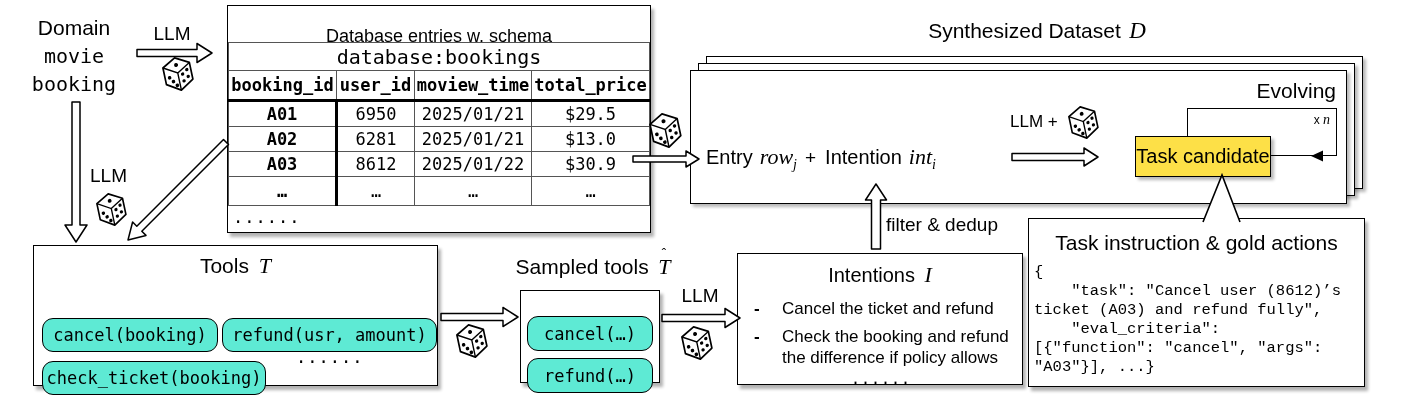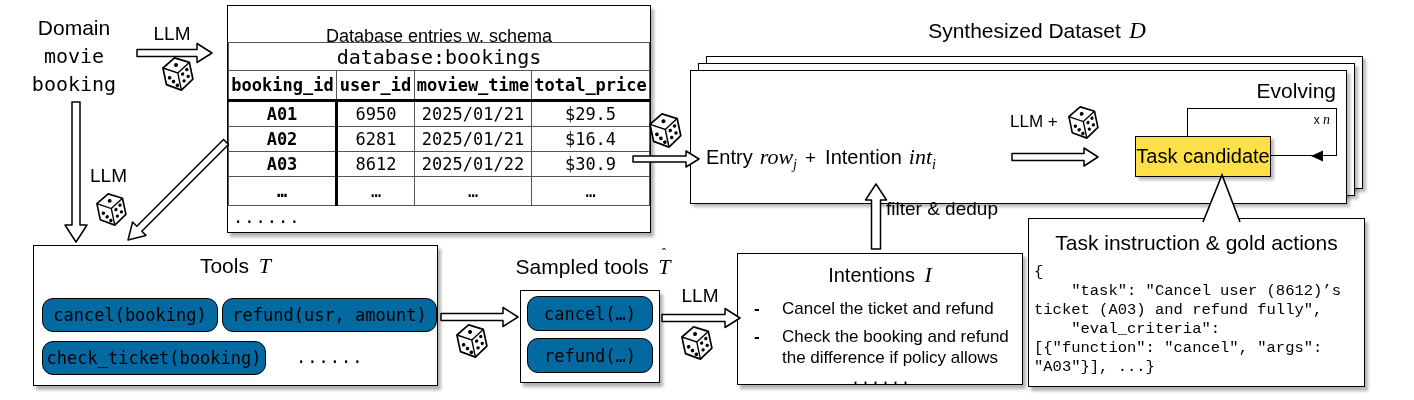--- a/index.html
+++ b/index.html
@@ -8,23 +8,23 @@
   .abs{position:absolute;}
   .sans{font-family:"Liberation Sans",sans-serif;}
   .mono{font-family:"DejaVu Sans Mono",monospace;}
   .math{font-family:"Liberation Serif",serif;font-style:italic;}
   .msub{font-family:"Liberation Serif",serif;font-style:italic;font-size:14px;position:relative;top:5px;}
   .box{position:absolute;background:#fff;border:1.5px solid #000;box-sizing:border-box;
        box-shadow:3px 4px 3px rgba(0,0,0,.30);}
   .card{position:absolute;background:#fff;border:1.5px solid #000;box-sizing:border-box;
         box-shadow:3px 3px 3px rgba(0,0,0,.28);z-index:2;}
   .title-center{position:absolute;left:0;right:0;text-align:center;}
-  .pill{position:absolute;display:flex;align-items:center;justify-content:center;background:#0369a1;
+  .pill{position:absolute;display:flex;align-items:center;justify-content:center;background:#5eead4;
         border:1.4px solid #000;border-radius:11px;box-sizing:border-box;
-        font-family:"DejaVu Sans Mono",monospace;font-size:17px;white-space:nowrap;}
+        font-family:"DejaVu Sans Mono",monospace;font-size:17px;white-space:nowrap;margin-top:20px;}
   
   .db-table{border-collapse:collapse;table-layout:fixed;position:absolute;left:0;top:36px;width:100%;
             background:#fff;text-align:center;font-family:"DejaVu Sans Mono",monospace;}
   .db-table td,.db-table th{border:1px solid #555;padding:0;white-space:nowrap;overflow:hidden;font-weight:normal;}
   .row-name td{font-size:20px;height:27px;}
   .row-head th{font-size:17px;height:28px;border-bottom:3px solid #000;font-weight:bold;}
   .row-data td{font-size:17px;height:24px;}
   .row-data td.c0{border-right:3px solid #000;font-weight:bold;}
   .row-last td{height:28px;}
   .dice{position:absolute;z-index:45;transform:rotate(-12deg);}
@@ -45,21 +45,21 @@
   <div class="abs label" style="left:20px;top:14px;width:108px;text-align:center;">
     <div class="sans" style="font-size:21px;line-height:28px;">Domain</div>
     <div class="mono" style="font-size:20px;line-height:28px;">movie</div>
     <div class="mono" style="font-size:20px;line-height:28px;">booking</div>
   </div>
 
   <div class="label sans" style="left:138px;top:23px;width:68px;text-align:center;font-size:19px;">LLM</div>
   <div class="label sans" style="left:90px;top:165px;font-size:19px;">LLM</div>
   <div class="label sans" style="left:674px;top:285px;width:52px;text-align:center;font-size:19px;">LLM</div>
   <div class="label sans" style="left:1010px;top:112px;font-size:17px;">LLM +</div>
-  <div class="label sans" style="left:886px;top:198px;font-size:19px;">filter &amp; dedup</div>
+  <div class="label sans" style="left:886px;top:214px;font-size:19px;">filter &amp; dedup</div>
 
   <div class="box" style="left:227px;top:5px;width:424px;height:228px;z-index:3;">
     <div class="title-center sans" style="top:20px;font-size:18px;text-decoration:underline;">Database entries w. schema</div>
     <table class="db-table">
       <colgroup>
           <col style="width:108px">
           <col style="width:78px">
           <col style="width:117px">
           <col style="width:118px">
         </colgroup>
@@ -76,21 +76,21 @@
       <tr class="row-data">
         <td class="c0">A01</td>
         <td>6950</td>
         <td>2025/01/21</td>
         <td>$29.5</td>
       </tr>
       <tr class="row-data">
         <td class="c0">A02</td>
         <td>6281</td>
         <td>2025/01/21</td>
-        <td>$16.4</td>
+        <td>$13.0</td>
       </tr>
       <tr class="row-data">
         <td class="c0">A03</td>
         <td>8612</td>
         <td>2025/01/22</td>
         <td>$30.9</td>
       </tr>
       <tr class="row-data row-last">
         <td class="c0">…</td>
         <td>…</td>

